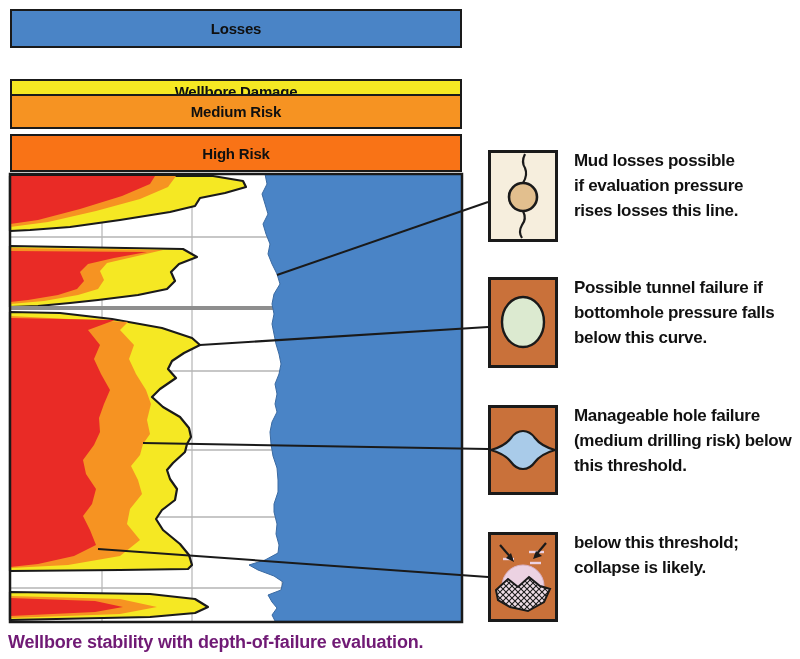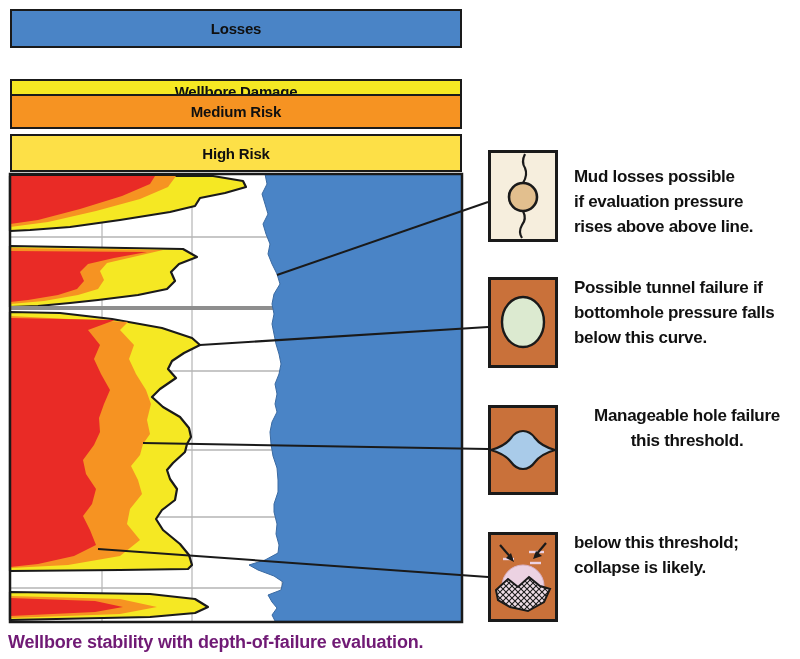--- a/index.html
+++ b/index.html
@@ -54,53 +54,54 @@
 
   <div class="legend-bar" style="top: 9px; height: 39px; background: rgb(74, 132, 198);">
     <span class="legend-label">Losses</span>
   </div>
   <div class="legend-bar" style="top: 53px; height: 25px; background: rgb(245, 232, 35); margin-top: 26px;">
     <span class="legend-label">Wellbore Damage</span>
   </div>
   <div class="legend-bar" style="top: 94px; height: 35px; background: rgb(246, 147, 34);">
     <span class="legend-label">Medium Risk</span>
   </div>
-  <div class="legend-bar" style="top: 134px; height: 38px; background: #fde047;">
+  <div class="legend-bar" style="top: 134px; height: 38px; background: #f97316;">
     <span class="legend-label">High Risk</span>
   </div>
 
   <svg class="icon-box" style="top:150px;" width="70" height="92" viewBox="0 0 70 92">
     <rect x="1.5" y="1.5" width="67" height="89" fill="#f6eedd" stroke="#1a1a1a" stroke-width="3"></rect>
     <path d="M 37 4 q -4 8 0 14 q 3 7 -2 15" fill="none" stroke="#1a1a1a" stroke-width="2.2"></path>
     <path d="M 35 61 q 4 8 -1 14 q -4 7 0 13" fill="none" stroke="#1a1a1a" stroke-width="2.2"></path>
     <circle cx="35" cy="47" r="14" fill="#e2bf8e" stroke="#1a1a1a" stroke-width="2.6"></circle>
   </svg>
-  <div class="ann-text" style="top:164px;">
+  <div class="ann-text" style="top:148px;">
     <span class="ann-line">Mud losses possible</span>
     <span class="ann-line">if evaluation pressure</span>
-    <span class="ann-line">rises above above line.</span>
+    <span class="ann-line">rises losses this line.</span>
   </div>
 
   <svg class="icon-box" style="top:277px;" width="70" height="91" viewBox="0 0 70 91">
     <rect x="1.5" y="1.5" width="67" height="88" fill="#c9713a" stroke="#1a1a1a" stroke-width="3"></rect>
     <ellipse cx="35" cy="45" rx="21" ry="25" fill="#dcead0" stroke="#1a1a1a" stroke-width="2.4"></ellipse>
   </svg>
   <div class="ann-text" style="top:275px;">
     <span class="ann-line">Possible tunnel failure if</span>
     <span class="ann-line">bottomhole pressure falls</span>
     <span class="ann-line">below this curve.</span>
   </div>
 
   <svg class="icon-box" style="top:405px;" width="70" height="90" viewBox="0 0 70 90">
     <rect x="1.5" y="1.5" width="67" height="87" fill="#c9713a" stroke="#1a1a1a" stroke-width="3"></rect>
     <path d="M 3 45 Q 17 41 23 33 Q 28 26 35 26 Q 42 26 47 33 Q 53 41 67 45
              Q 53 49 47 57 Q 42 64 35 64 Q 28 64 23 57 Q 17 49 3 45 Z" fill="#a9cbe9" stroke="#1a1a1a" stroke-width="2.2"></path>
   </svg>
-  <div class="ann-text" style="top:403px;text-align:center;">
+  <div class="ann-text" style="top:403px;">
     <span class="ann-line">Manageable hole failure</span>
+    <span class="ann-line">(medium drilling risk) below</span>
     <span class="ann-line">this threshold.</span>
   </div>
 
   <svg class="icon-box" style="top:532px;" width="70" height="90" viewBox="0 0 70 90">
     <defs>
       <pattern id="rubble-hatch" width="6" height="6" patternUnits="userSpaceOnUse">
         <rect width="6" height="6" fill="#f0dfe8"></rect>
         <path d="M0,0 L6,6 M6,0 L0,6" stroke="#1a1a1a" stroke-width="1.1"></path>
       </pattern>
     </defs>

